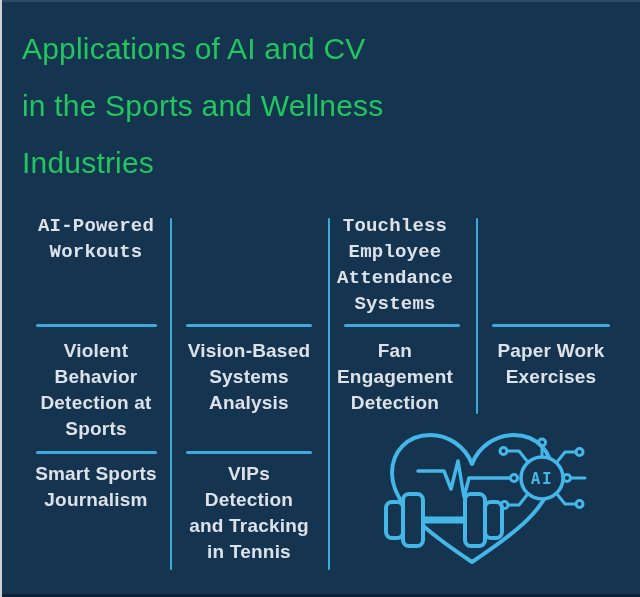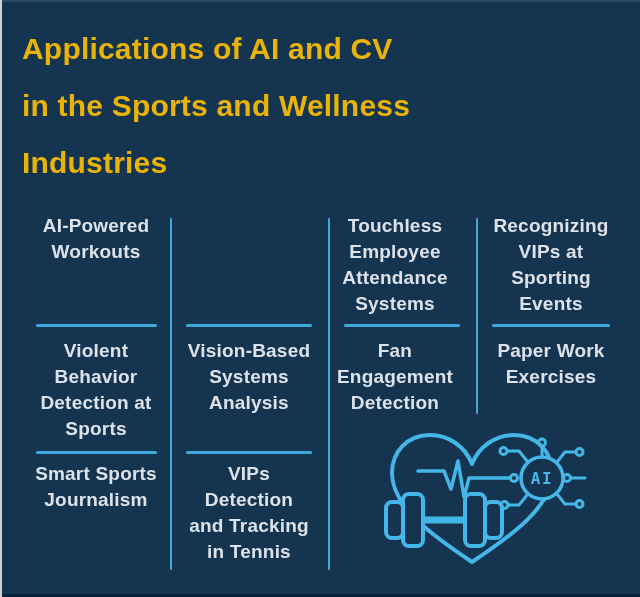--- a/index.html
+++ b/index.html
@@ -8,36 +8,36 @@
     width:640px;height:597px;
     background:#143450;
     overflow:hidden;
     font-family:"Liberation Sans","DejaVu Sans",sans-serif;
   }
   .edge-left{position:absolute;left:0;top:0;width:2px;height:100%;background:#cdd1d6;}
   .edge-top{position:absolute;left:2px;top:0;width:638px;height:2px;background:#2e4a66;}
   .edge-bottom{position:absolute;left:0;bottom:0;width:100%;height:3px;background:#0c2134;}
   .title{
     position:absolute;left:22px;top:20px;width:560px;
-    color:#eab308;font-size:30px;font-weight:bold;line-height:57px;
+    color:#22c55e;font-size:30px;font-weight:normal;line-height:57px;
     letter-spacing:.2px;white-space:pre-line;
   }
   .cell{
     position:absolute;
     color:#dde2e9;font-size:19px;font-weight:600;line-height:26px;
     text-align:center;white-space:pre-line;letter-spacing:.2px;
   }
   .vline{position:absolute;width:2px;background:#3fa9dc;border-radius:1px;}
   .hline{position:absolute;height:3px;background:#3fa9dc;border-radius:2px;}
   
   .c1{left:26px;width:140px;}
   .c2{left:184px;width:130px;}
   .c3{left:330px;width:130px;}
   .c4{left:486px;width:130px;}
-  .r1{top:213px;} .r2{top:338px;text-align:center;} .r3{top:461px;}
+  .r1{top:213px;font-family:Liberation Mono, monospace;} .r2{top:338px;text-align:center;} .r3{top:461px;}
   .illustration{position:absolute;left:348px;top:414px;width:272px;height:168px;}
 </style>
 </head>
 <body>
 
 <div id="stage">
 
   <div class="edge-top"></div>
   <div class="edge-bottom"></div>
 
@@ -74,24 +74,20 @@
 Employee
 Attendance
 Systems</div>
   <div class="hline" style="left:344px;top:324px;width:116px;"></div>
   <div class="cell c3 r2">Fan
 Engagement
 Detection</div>
 
   <div class="vline" style="left:476px;top:218px;height:196px;"></div>
 
-  <div class="cell c4 r1">Recognizing
-VIPs at
-Sporting
-Events</div>
   <div class="hline" style="left:492px;top:324px;width:118px;"></div>
   <div class="cell c4 r2">Paper Work
 Exercises</div>
 
   <svg class="illustration" viewBox="0 0 272 168">
     <g fill="none" stroke="#45b6e8" stroke-width="4" stroke-linecap="round" stroke-linejoin="round">
 
       <path d="M124,148 C82,120 44,92 44,59 C44,38 59,21 82,21 C100,21 117,32 124,50 C131,32 148,21 166,21 C189,21 204,38 204,59 C204,92 166,120 124,148 Z"></path>
 
       <path stroke-width="3.5" d="M70,57 L96,57 L103,75 L110,47 L116,83 L121,64 L161,64"></path>

